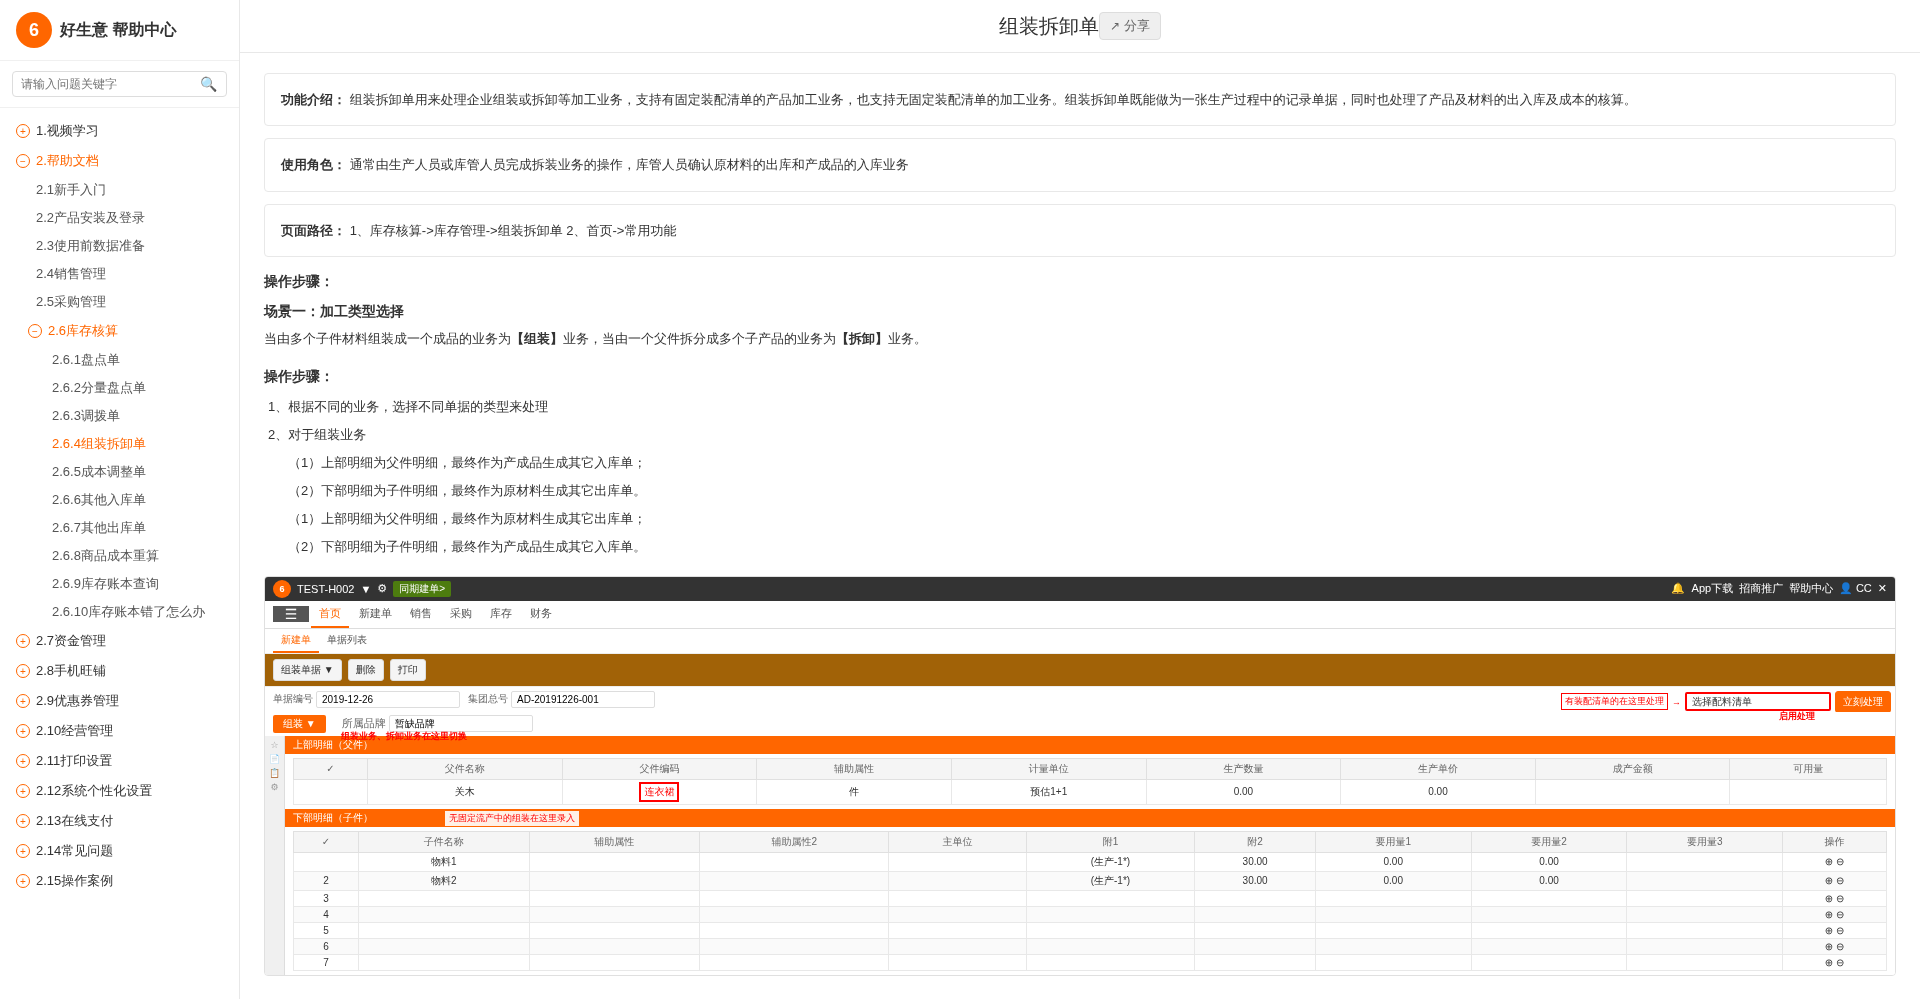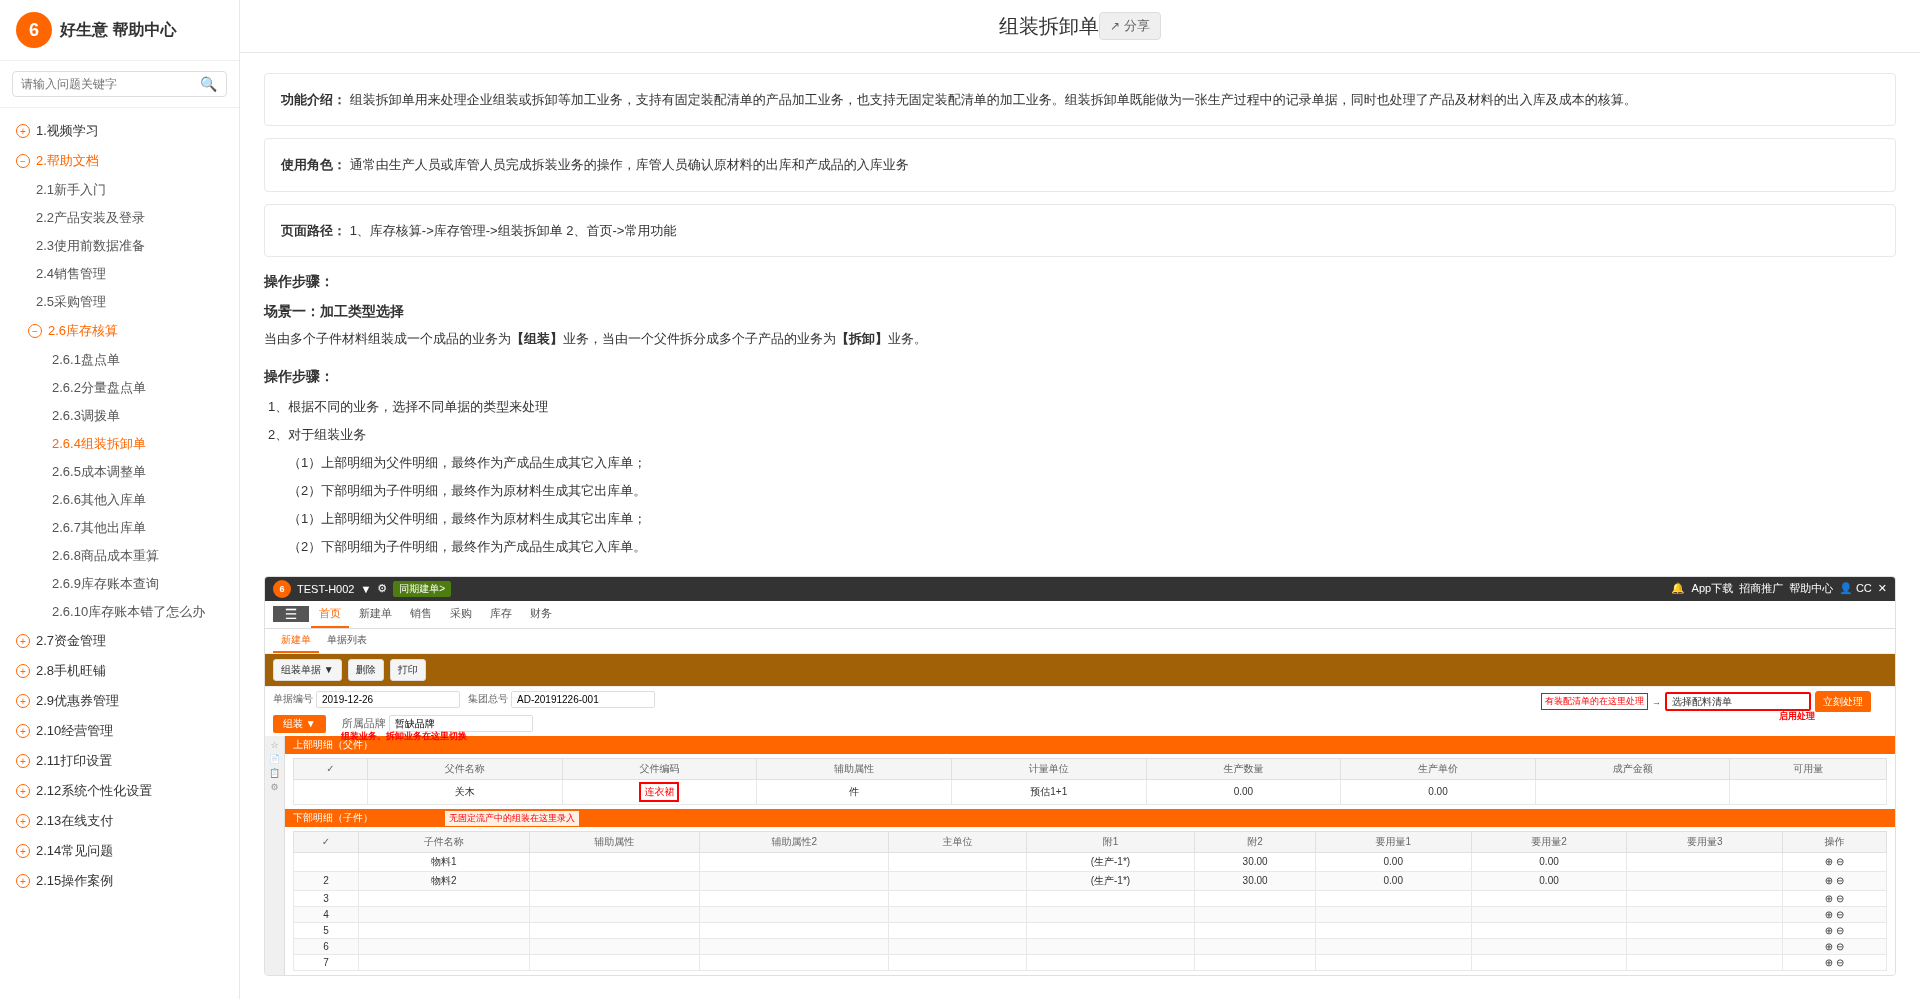--- a/index.html
+++ b/index.html
@@ -612,21 +612,21 @@
 
         <div class="mock-form-row" style="position:relative;padding-right:200px;">
           <div class="mock-field">
             <label>单据编号</label>
             <input class="mock-input" value="2019-12-26" readonly="" style="">
           </div>
           <div class="mock-field">
             <label>集团总号</label>
             <input class="mock-input" value="AD-20191226-001" readonly="" style="">
           </div>
-          <div style="position:absolute;right:24px;top:4px;display:flex;align-items:center;gap:4px;justify-content:flex-end;">
+          <div style="position:absolute;right:4px;top:4px;display:flex;align-items:center;gap:4px;justify-content:flex-end;">
             <span style="color:red;font-size:9px;border:1px solid red;padding:1px 3px;">有装配清单的在这里处理</span>
             <span style="font-size:9px;color:red;">→</span>
             <input class="select-input" value="选择配料清单" readonly="" style="">
             <span class="mock-btn orange">立刻处理</span>
           </div>
         </div>
 
         <div style="background:#fff;padding:3px 8px;display:flex;align-items:center;gap:16px;position:relative;">
           <div style="background:#f60;color:#fff;padding:2px 10px;font-size:10px;border-radius:2px;cursor:pointer;">组装 ▼</div>
           <div class="mock-field">

